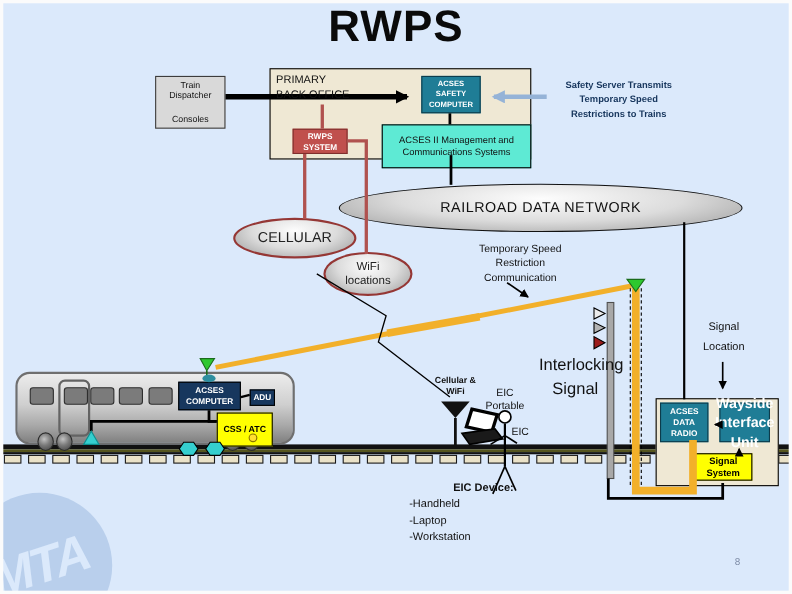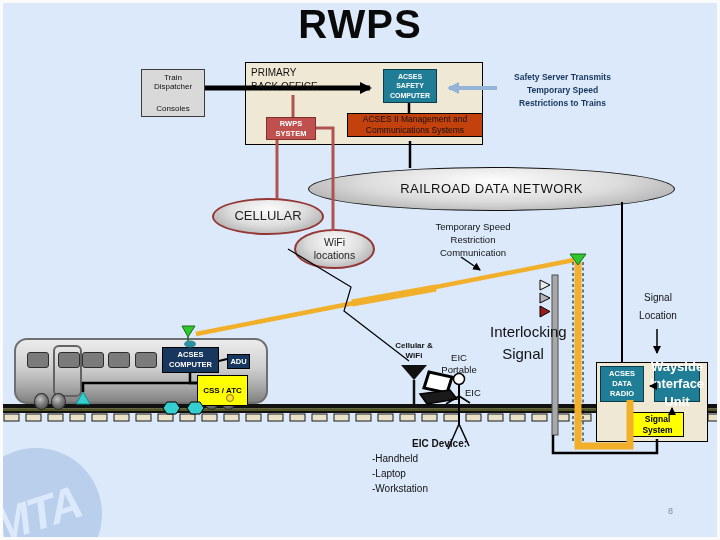--- a/index.html
+++ b/index.html
@@ -117,21 +117,21 @@
   <div class="abs txt preline" style="left:251px;top:66px;font-size:10px;line-height:1.35;">PRIMARY
 BACK OFFICE</div>
 
   <div class="abs box tealbox preline" style="left:383px;top:69px;width:54px;height:34px;font-size:7px;line-height:1.35;">ACSES
 SAFETY
 COMPUTER</div>
 
   <div class="abs box preline" style="left:266px;top:117px;width:50px;height:23px;background:var(--red);border:1px solid #7f2f2d;color:#fff;font-weight:700;font-size:7.5px;line-height:1.25;">RWPS
 SYSTEM</div>
 
-  <div class="abs box preline" style="left:347px;top:113px;width:136px;height:24px;background:#c2410c;border:1.5px solid #000;font-size:8.5px;line-height:1.3;color:#111;">ACSES II Management and
+  <div class="abs box preline" style="left:347px;top:113px;width:136px;height:40px;background:#5eead4;border:1.5px solid #000;font-size:8.5px;line-height:1.3;color:#111;">ACSES II Management and
 Communications Systems</div>
 
   <div class="abs ell ell-cell ctr">CELLULAR</div>
   <div class="abs ell ell-rdn ctr">RAILROAD DATA NETWORK</div>
   <div class="abs ell ell-wifi preline ctr">WiFi
 locations</div>
 
   <div class="abs txt preline ctr" style="left:495px;top:71px;width:135px;font-size:8.5px;font-weight:600;color:#17365d;line-height:1.55;">Safety Server Transmits
 Temporary Speed
 Restrictions to Trains</div>

